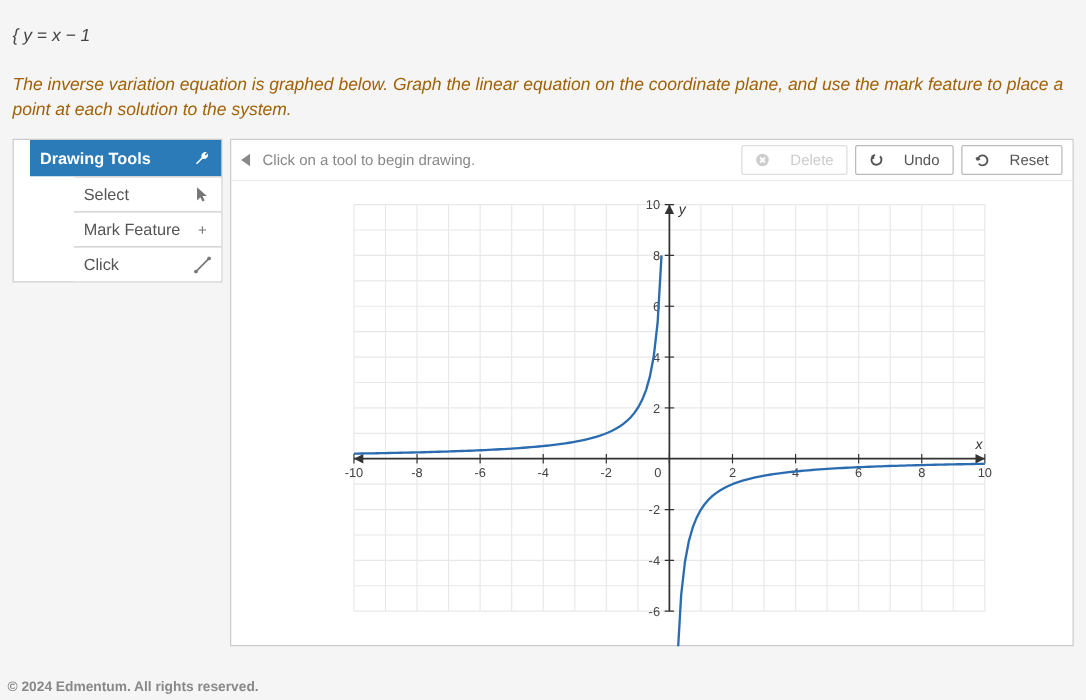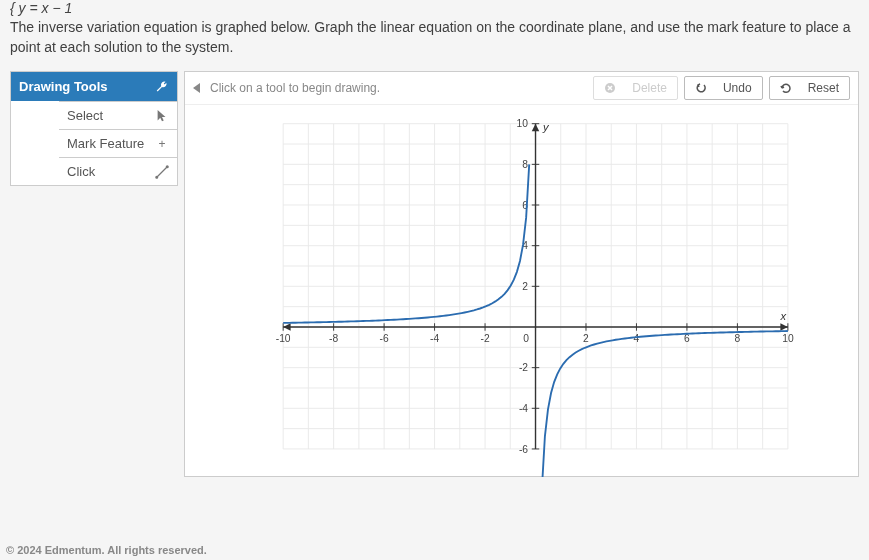--- a/index.html
+++ b/index.html
@@ -5,51 +5,53 @@
     * { box-sizing: border-box; margin: 0; padding: 0; }
     body {
       font-family: Arial, sans-serif;
       background: #f5f5f5;
       width: 869px;
       height: 560px;
       overflow: hidden;
       position: relative;
     }
     .equation-display {
-      padding: 0 10px;
+      padding: 20px 10px;
       font-size: 14px;
       color: #444;
       font-style: italic;
     }
     .equation-display .var { font-style: italic; }
     .instruction {
       padding: 2px 10px 14px 10px;
       font-size: 14px;
-      color: #404040;
+      color: #a16207;
       line-height: 1.4;
+      font-style: italic;
     }
     .main-area {
       display: flex;
       align-items: flex-start;
       padding: 0 10px;
     }
     .tool-panel {
       width: 168px;
       border: 1px solid #ccc;
       background: #fff;
     }
     .tool-header {
       background: #2b7bb9;
       color: #fff;
       font-weight: bold;
       font-size: 13px;
       padding: 7px 8px;
       display: flex;
       justify-content: space-between;
       align-items: center;
+      margin-left: 13px;
     }
     .tool-header-icon {
       width: 14px; height: 14px;
       display: inline-block;
     }
     .tool-item {
       border-top: 1px solid #ccc;
       padding: 6px 8px;
       font-size: 13px;
       color: #555;

